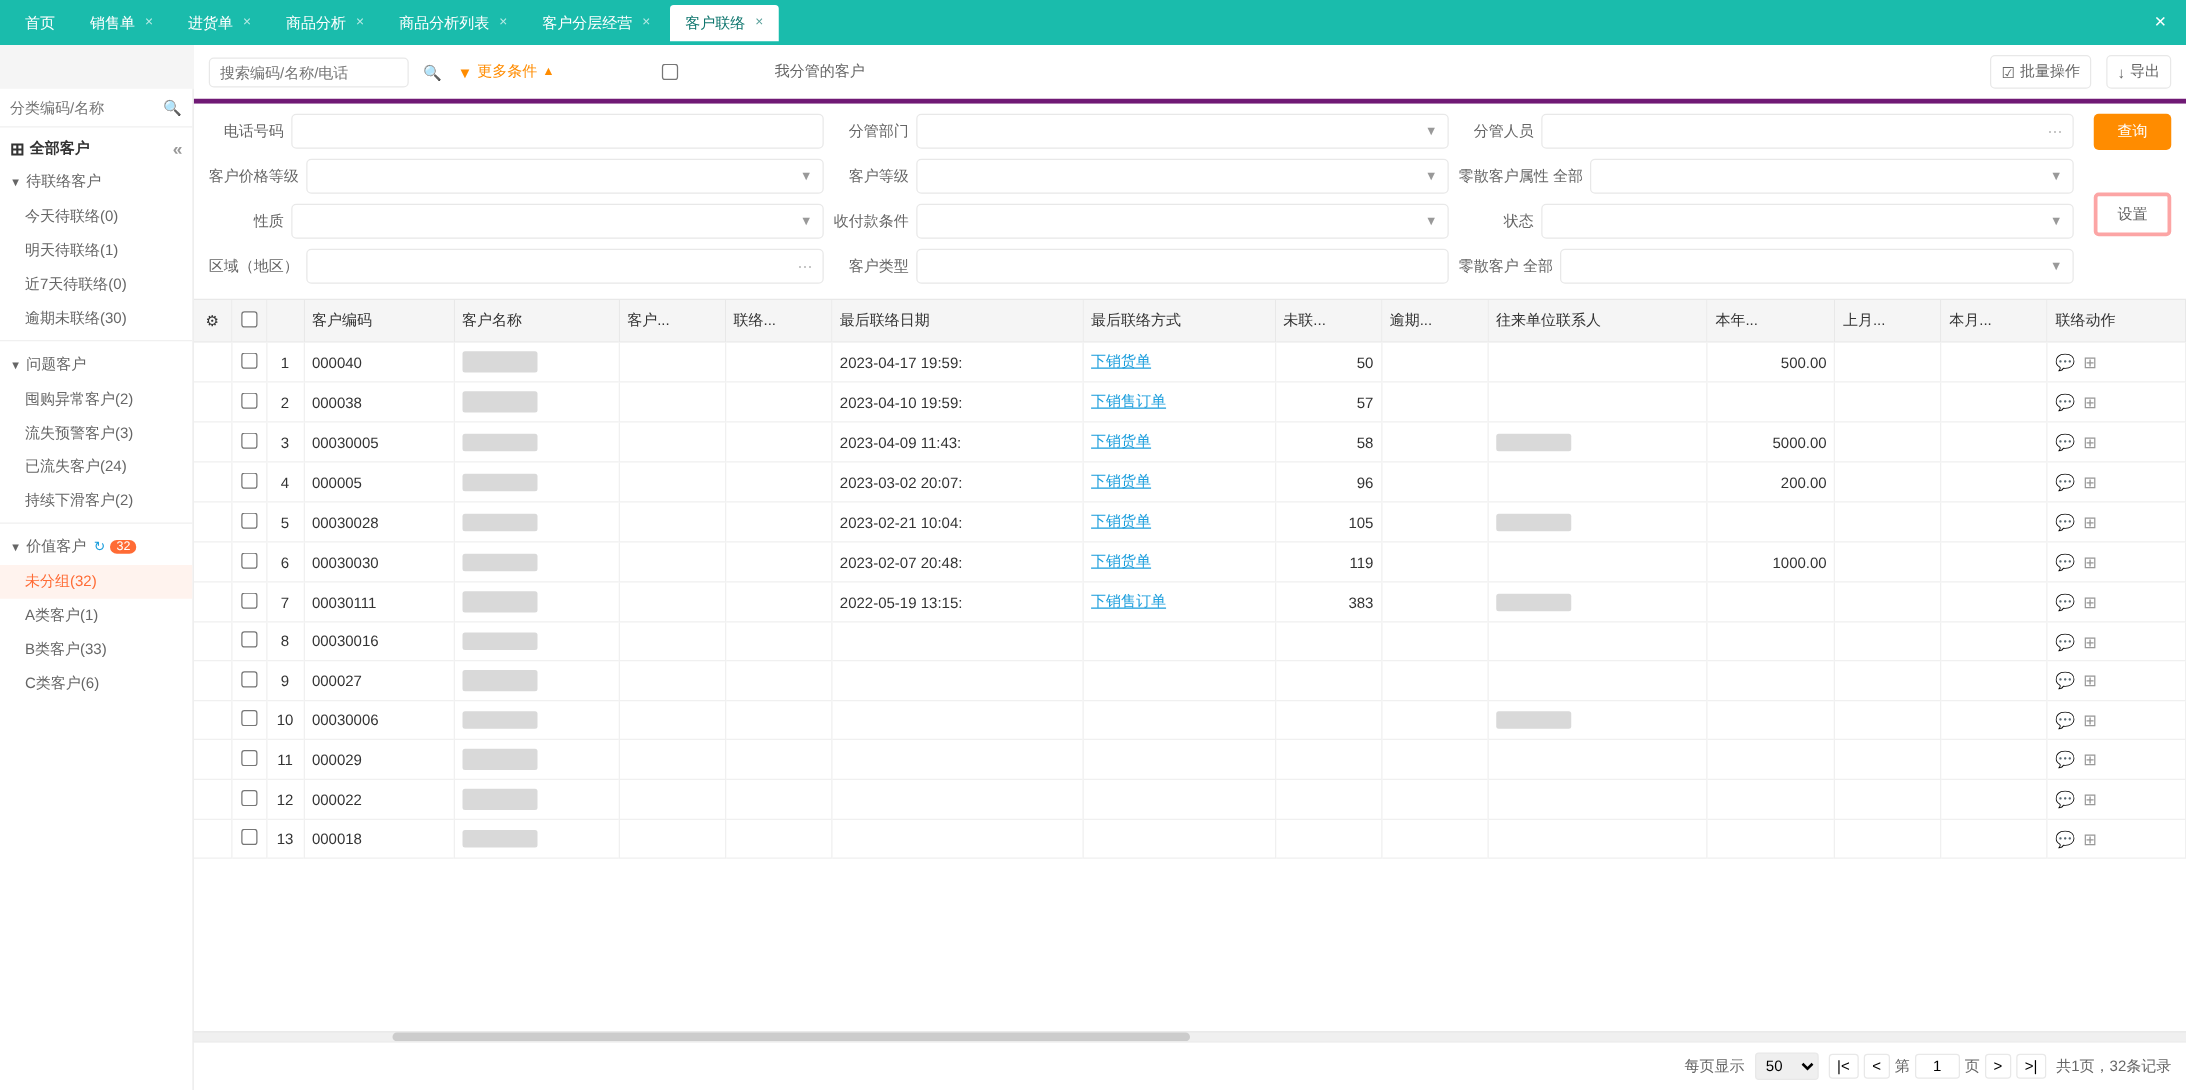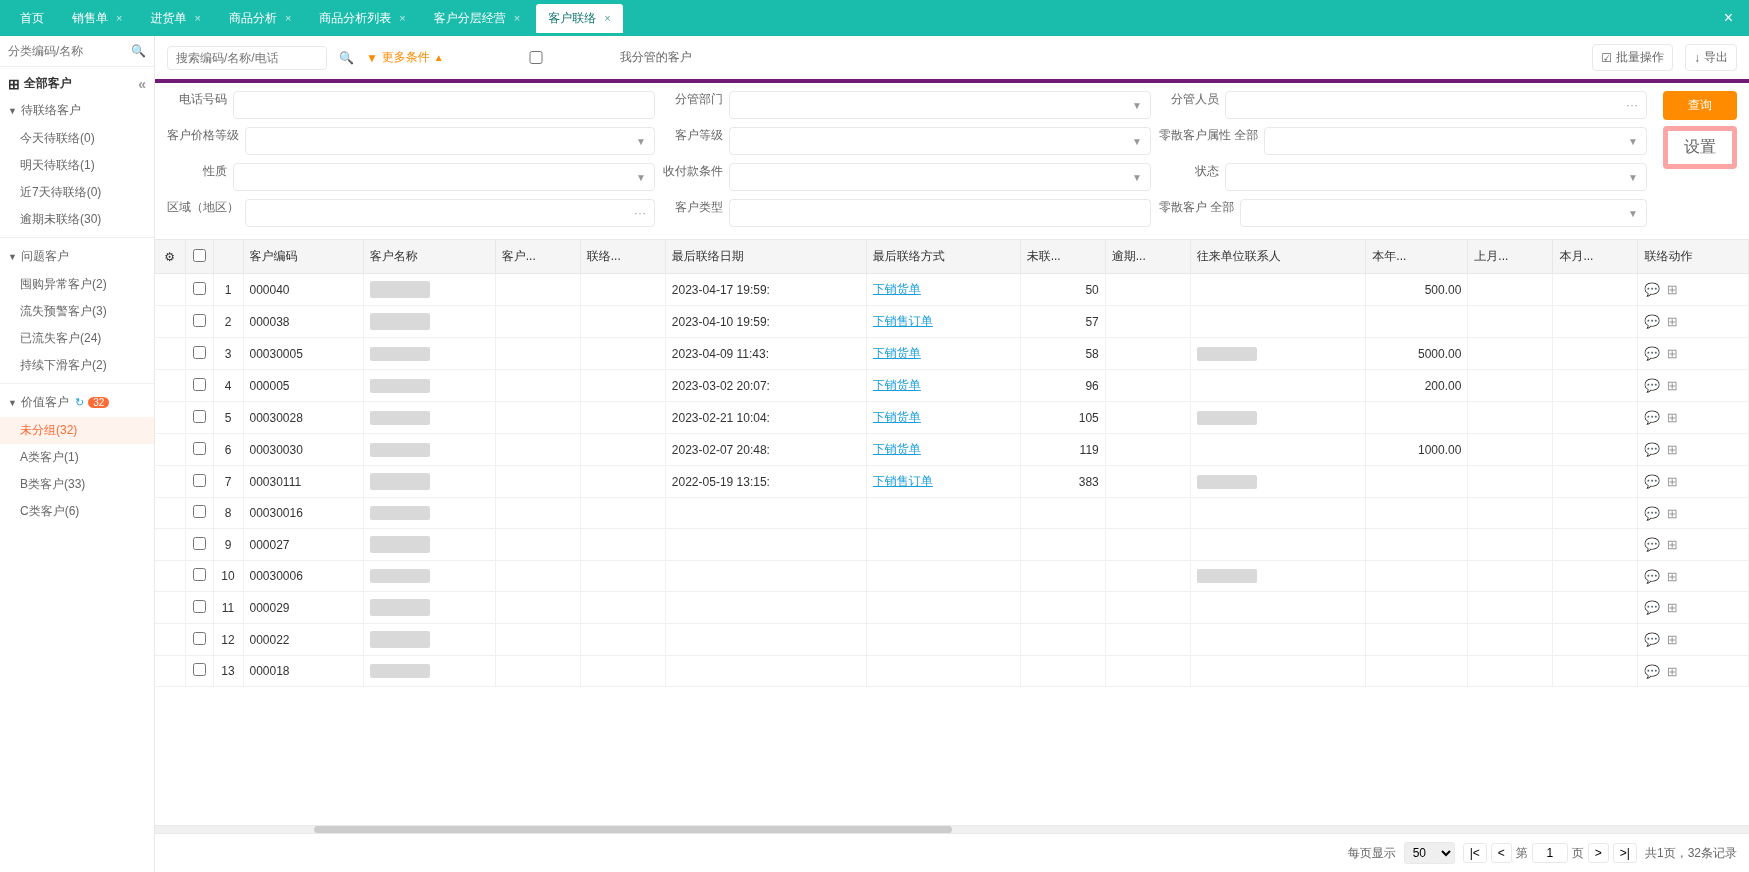--- a/index.html
+++ b/index.html
@@ -49,20 +49,21 @@
     }
 
     
     .sidebar {
       width: 155px;
       background: #fff;
       border-right: 1px solid #e8e8e8;
       display: flex;
       flex-direction: column;
       overflow-y: auto;
+      margin-top: 35px;
     }
     .sidebar-search {
       display: flex;
       align-items: center;
       padding: 8px;
       border-bottom: 1px solid #f0f0f0;
       gap: 4px;
     }
     .sidebar-search input {
       border: none;
@@ -160,21 +161,21 @@
     }
     .adv-filter-row {
       display: flex;
       align-items: center;
       gap: 8px;
       margin-bottom: 8px;
     }
     .adv-filter-row:last-child { margin-bottom: 4px; }
     .adv-field {
       display: flex;
-      align-items: flex-start;
+      align-items: center;
       flex: 1;
       min-width: 0;
       gap: 6px;
     }
     .adv-field label {
       color: #666;
       white-space: nowrap;
       min-width: 60px;
       text-align: right;
     }
@@ -204,25 +205,26 @@
       color: #fff;
       border: none;
       border-radius: 4px;
       padding: 6px 16px;
       cursor: pointer;
       font-size: 12px;
     }
     .btn-reset {
       background: #fff;
       color: #666;
-      border: 5px solid #fca5a5;
+      border: 3px solid #fca5a5;
       border-radius: 4px;
       padding: 6px 16px;
       cursor: pointer;
-      font-size: 16px;
+      font-size: 12px;
+      margin-top: 28px;
     }
 
     
     .table-container {
       flex: 1;
       overflow: auto;
       background: #fff;
     }
     table {
       width: 100%;

